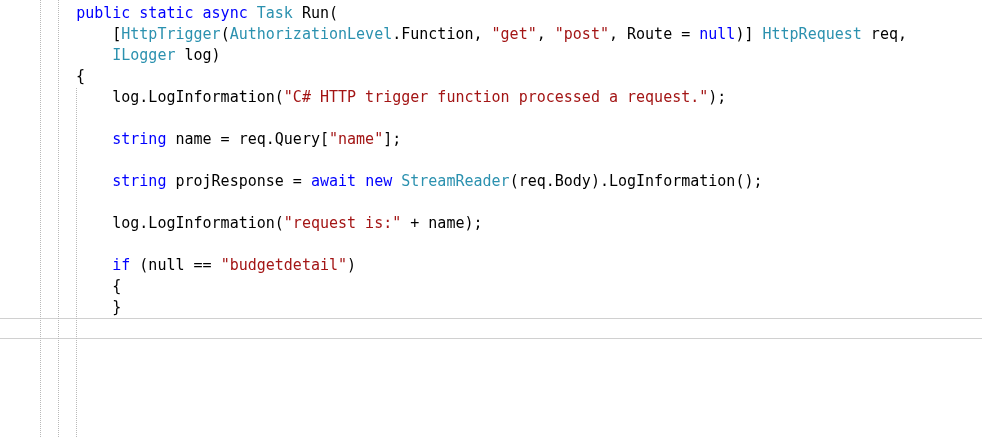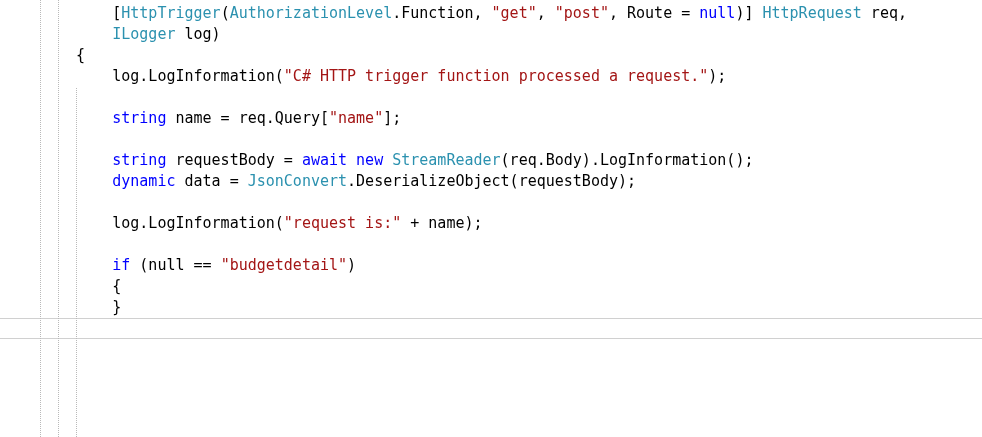--- a/index.html
+++ b/index.html
@@ -55,29 +55,29 @@
 <body>
 
 <div class="editor">
   <div id="guides">
       <div class="indent-guide" style="left: 40px; top: 0px; height: 437px;"></div>
       <div class="indent-guide" style="left: 58px; top: 0px; height: 437px;"></div>
       <div class="indent-guide" style="left: 76px; top: 88px; height: 349px;"></div>
     </div>
   <div class="current-line" id="current-line" style="top: 318px; height: 21px;"></div>
   <div class="code-lines" id="code-lines">
+      <div class="code-line"><span class="tok-plain">    </span><span class="tok-keyword">public static async </span><span class="tok-type">Task</span><span class="tok-plain"> Run(</span></div>
       <div class="code-line"><span class="tok-plain">        [</span><span class="tok-type">HttpTrigger</span><span class="tok-plain">(</span><span class="tok-type">AuthorizationLevel</span><span class="tok-plain">.Function, </span><span class="tok-string">"get"</span><span class="tok-plain">, </span><span class="tok-string">"post"</span><span class="tok-plain">, Route = </span><span class="tok-keyword">null</span><span class="tok-plain">)] </span><span class="tok-type">HttpRequest</span><span class="tok-plain"> req,</span></div>
       <div class="code-line"><span class="tok-plain">        </span><span class="tok-type">ILogger</span><span class="tok-plain"> log)</span></div>
       <div class="code-line"><span class="tok-plain">    {</span></div>
       <div class="code-line"><span class="tok-plain">        log.LogInformation(</span><span class="tok-string">"C# HTTP trigger function processed a request."</span><span class="tok-plain">);</span></div>
       <div class="code-line"></div>
       <div class="code-line"><span class="tok-plain">        </span><span class="tok-keyword">string</span><span class="tok-plain"> name = req.Query[</span><span class="tok-string">"name"</span><span class="tok-plain">];</span></div>
       <div class="code-line"></div>
-      <div class="code-line"><span class="tok-plain">        </span><span class="tok-keyword">string</span><span class="tok-plain"> requestBody = </span><span class="tok-keyword">await</span><span class="tok-plain"> </span><span class="tok-keyword">new</span><span class="tok-plain"> </span><span class="tok-type">StreamReader</span><span class="tok-plain">(req.Body).LogInformation();</span></div>
-      <div class="code-line"><span class="tok-plain">        </span><span class="tok-keyword">dynamic</span><span class="tok-plain"> data = </span><span class="tok-type">JsonConvert</span><span class="tok-plain">.DeserializeObject(requestBody);</span></div>
+      <div class="code-line"><span class="tok-plain">        </span><span class="tok-keyword">string</span><span class="tok-plain"> projResponse = </span><span class="tok-keyword">await</span><span class="tok-plain"> </span><span class="tok-keyword">new</span><span class="tok-plain"> </span><span class="tok-type">StreamReader</span><span class="tok-plain">(req.Body).LogInformation();</span></div>
       <div class="code-line"></div>
       <div class="code-line"><span class="tok-plain">        log.LogInformation(</span><span class="tok-string">"request is:"</span><span class="tok-plain"> + name);</span></div>
       <div class="code-line"></div>
       <div class="code-line"><span class="tok-plain">        </span><span class="tok-keyword">if</span><span class="tok-plain"> (null == </span><span class="tok-string">"budgetdetail"</span><span class="tok-plain">)</span></div>
       <div class="code-line"><span class="tok-plain">        {</span></div>
       <div class="code-line"><span class="tok-plain">        }</span></div>
       <div class="code-line"></div>
     </div>
 </div>
 

